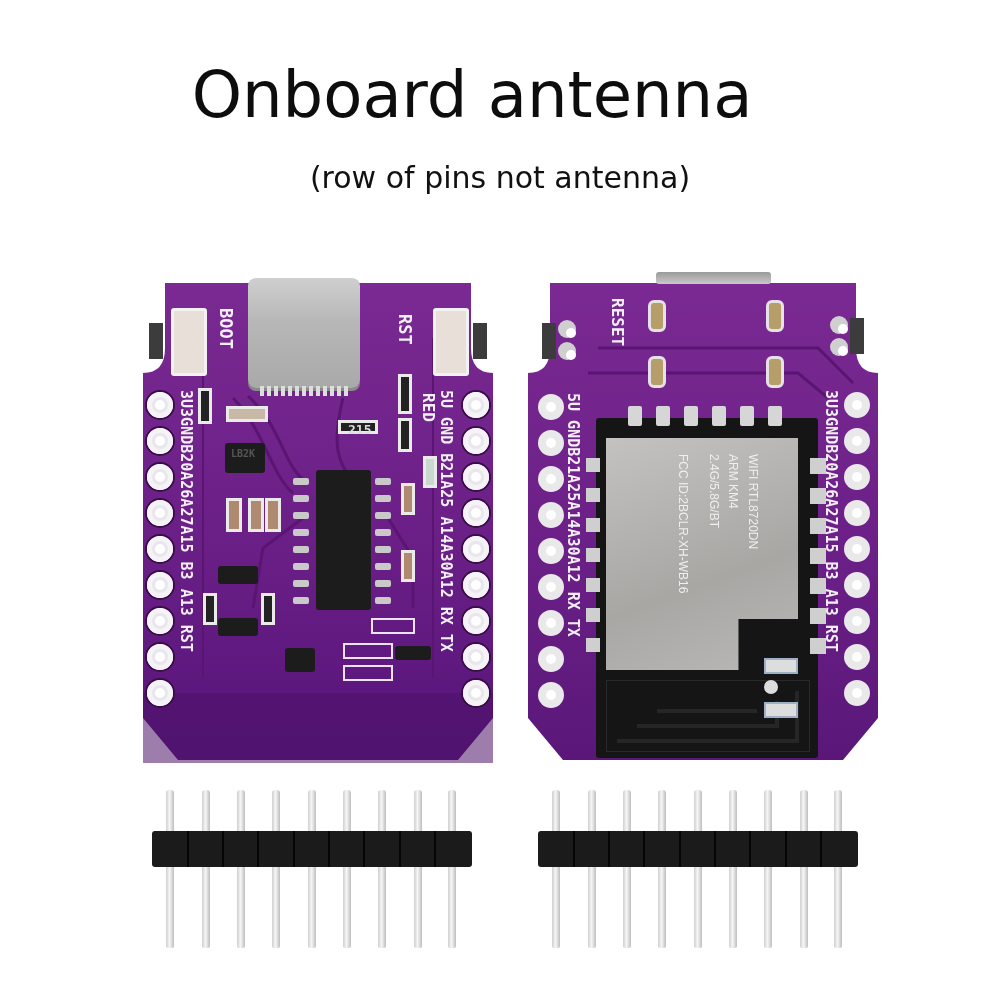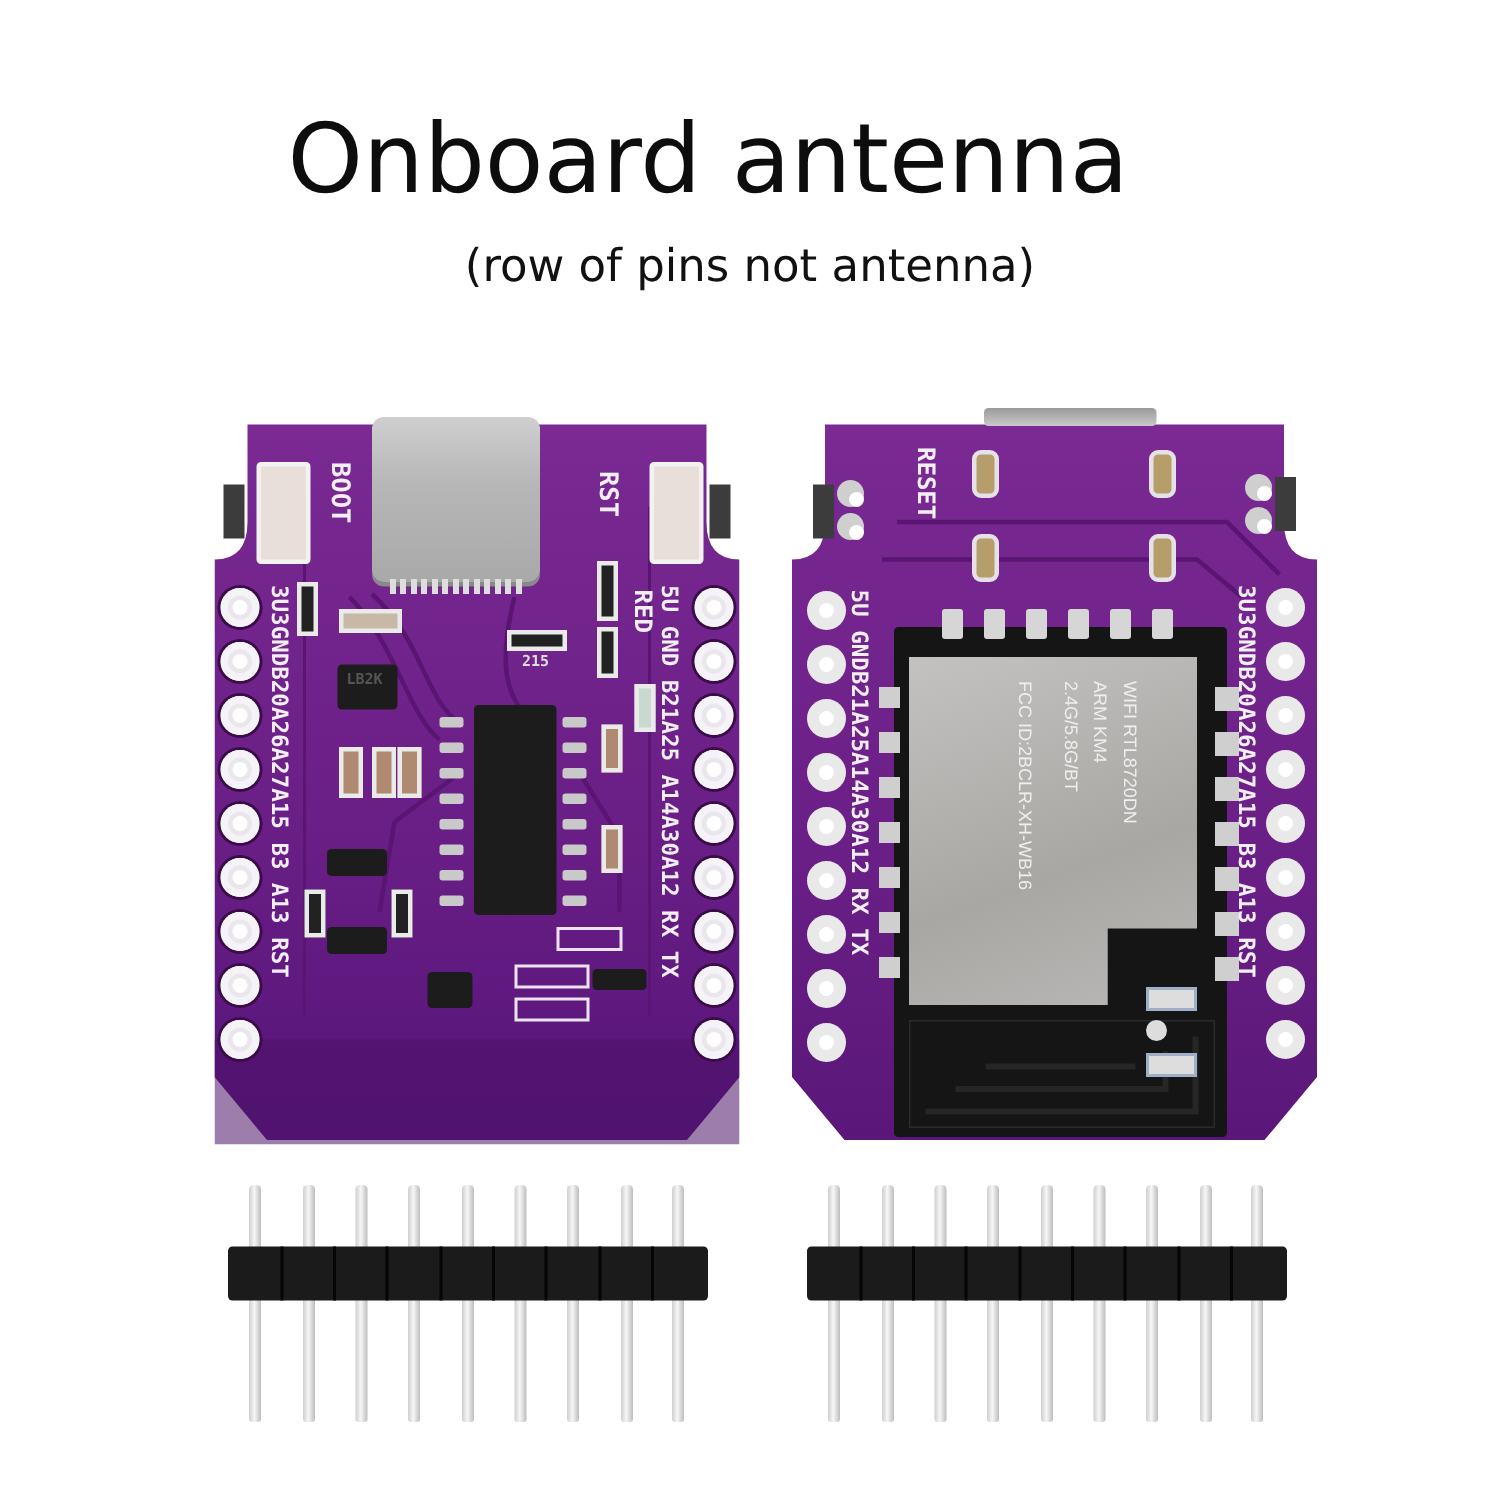--- a/index.html
+++ b/index.html
@@ -1,17 +1,17 @@
 <!DOCTYPE html>
 <html><head>
 <meta charset="utf-8">
 <style>
   html, body { margin: 0; padding: 0; background: #ffffff; }
   body { width: 1000px; height: 1000px; position: relative; overflow: hidden; font-family: "DejaVu Sans", sans-serif; }
-  .title { position: absolute; left: 0; width: 944px; top: 70px; text-align: center; font-size: 64px; font-weight: normal; color: #0d0d0d; letter-spacing: 0px; font-family: "DejaVu Sans", sans-serif; }
+  .title { position: absolute; left: 0; width: 944px; top: 58px; text-align: center; font-size: 64px; font-weight: normal; color: #0d0d0d; letter-spacing: 0px; font-family: "DejaVu Sans", sans-serif; }
   .subtitle { position: absolute; left: 0; width: 1000px; top: 160px; text-align: center; font-size: 30px; color: #111; font-family: "DejaVu Sans", sans-serif; }
 
   .board { position: absolute; top: 278px; width: 350px; height: 485px; }
   .board .pcb { position: absolute; inset: 0; }
   .pin-pad { position: absolute; width: 26px; height: 26px; border-radius: 50%; background: #e9e6ec; box-shadow: inset 0 0 0 5px #f5f3f7, 0 0 0 2px #3a0d49; }
   .pin-pad::after { content: ""; position: absolute; left: 8px; top: 8px; width: 10px; height: 10px; border-radius: 50%; background: #ffffff; }
 
   .vlabel { position: absolute; writing-mode: vertical-rl; color: #f4eef7; font-weight: bold; font-size: 15px; letter-spacing: 0px; font-family: "DejaVu Sans Mono", monospace; white-space: nowrap; }
 
   .usbc { position: absolute; left: 105px; top: 0; width: 112px; height: 110px; border-radius: 8px; background: linear-gradient(180deg, #cfcfcf, #b7b7b7 40%, #a9a9a9); box-shadow: 0 3px 0 #8a8a8a; }
@@ -93,21 +93,21 @@
   <div class="vlabel" style="left:88px; top:170px; writing-mode:horizontal-tb; font-size:10px; color:#555;">LB2K</div>
 
   <div class="smd" style="left:83px; top:128px; width:42px; height:16px; background:#c8b9a6;"></div>
   <div class="smd" style="left:83px; top:220px; width:16px; height:34px;"></div>
   <div class="smd" style="left:105px; top:220px; width:16px; height:34px;"></div>
   <div class="smd" style="left:122px; top:220px; width:16px; height:34px;"></div>
   <div class="smd" style="left:258px; top:205px; width:14px; height:32px;"></div>
   <div class="smd" style="left:258px; top:272px; width:14px; height:32px;"></div>
   <div class="smd" style="left:55px; top:110px; width:14px; height:36px; background:#222;"></div>
   <div class="smd" style="left:195px; top:142px; width:40px; height:14px; background:#222;"></div>
-  <div class="vlabel" style="left:205px; top:158px; writing-mode:horizontal-tb; font-size:10px; color:#ddd;">215</div>
+  <div class="vlabel" style="left:205px; top:144px; writing-mode:horizontal-tb; font-size:13px; color:#ddd;">215</div>
   <div class="smd" style="left:255px; top:96px; width:14px; height:40px; background:#222;"></div>
   <div class="smd" style="left:255px; top:140px; width:14px; height:34px; background:#222;"></div>
   <div class="smd" style="left:280px; top:178px; width:14px; height:32px; background:#c9d9cf;"></div>
   <div class="vlabel" style="left:276px; top:115px; font-size:16px;">RED</div>
   <div class="smd" style="left:60px; top:315px; width:14px; height:32px; background:#222;"></div>
   <div class="smd" style="left:118px; top:315px; width:14px; height:32px; background:#222;"></div>
   <div class="ic" style="left:75px; top:288px; width:40px; height:18px;"></div>
   <div class="ic" style="left:75px; top:340px; width:40px; height:18px;"></div>
   <div class="ic" style="left:142px; top:370px; width:30px; height:24px;"></div>
   <div class="ic" style="left:252px; top:368px; width:36px; height:14px;"></div>

